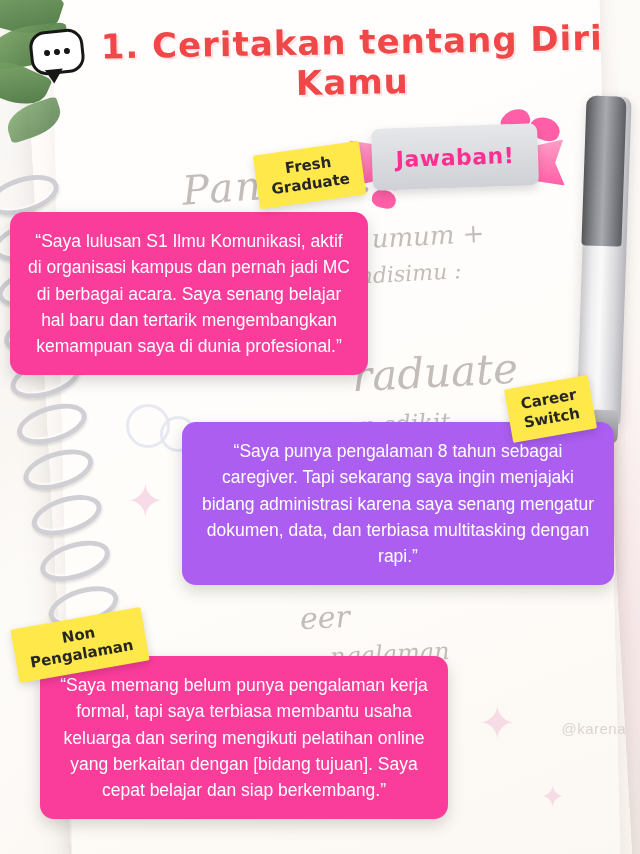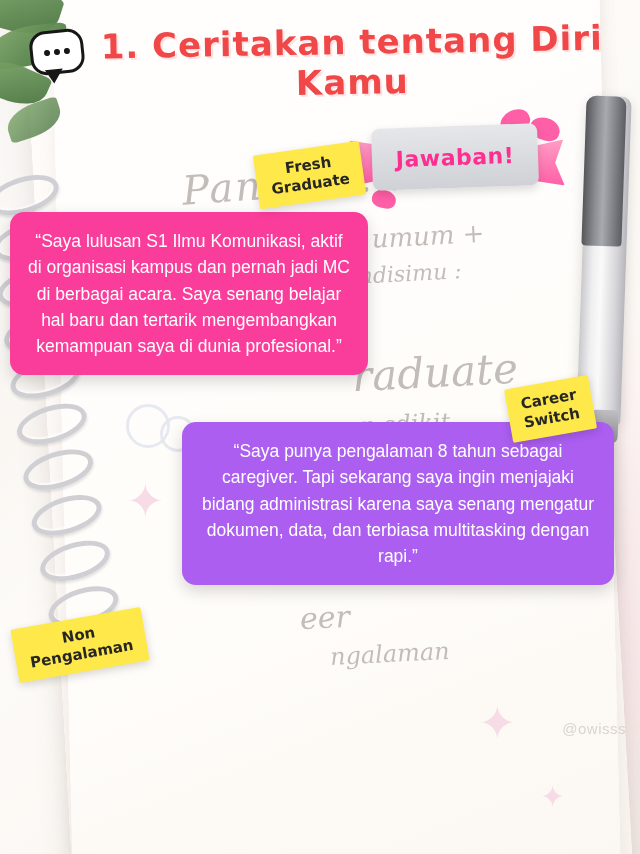--- a/index.html
+++ b/index.html
@@ -302,21 +302,21 @@
   <div class="handwriting hw5">n sdikit</div>
   <div class="handwriting hw6">eer</div>
   <div class="handwriting hw7">ngalaman</div>
 
   <div class="doodle-ring" style="left:126px; top:404px; width:38px; height:38px;"></div>
   <div class="doodle-ring" style="left:160px; top:416px; width:30px; height:30px;"></div>
   <div class="sparkle" style="left:126px; top:478px;">✦</div>
   <div class="sparkle" style="left:186px; top:506px; font-size:28px;">✦</div>
   <div class="sparkle" style="left:478px; top:700px;">✦</div>
   <div class="sparkle" style="left:540px; top:782px; font-size:30px;">✦</div>
-  <div class="watermark">@owisss</div>
+  <div class="watermark">@karena</div>
 
   <div class="bubble-icon">
     <span class="bubble-dot"></span>
     <span class="bubble-dot"></span>
     <span class="bubble-dot"></span>
   </div>
   <div class="title">
     <div>1. Ceritakan tentang Diri</div>
     <div>Kamu</div>
   </div>
@@ -342,14 +342,17 @@
     <div>Non</div>
     <div>Pengalaman</div>
   </div>
 
   <div class="card card-pink">
     <span>“Saya lulusan S1 Ilmu Komunikasi, aktif di organisasi kampus dan pernah jadi MC di berbagai acara. Saya senang belajar hal baru dan tertarik mengembangkan kemampuan saya di dunia profesional.”</span>
   </div>
   <div class="card card-purple">
     <span>“Saya punya pengalaman 8 tahun sebagai caregiver. Tapi sekarang saya ingin menjajaki bidang administrasi karena saya senang mengatur dokumen, data, dan terbiasa multitasking dengan rapi.”</span>
   </div>
+  <div class="card card-pink2">
+    <span>“Saya memang belum punya pengalaman kerja formal, tapi saya terbiasa membantu usaha keluarga dan sering mengikuti pelatihan online yang berkaitan dengan [bidang tujuan]. Saya cepat belajar dan siap berkembang.”</span>
+  </div>
 
 </div>
 
 </body></html>

